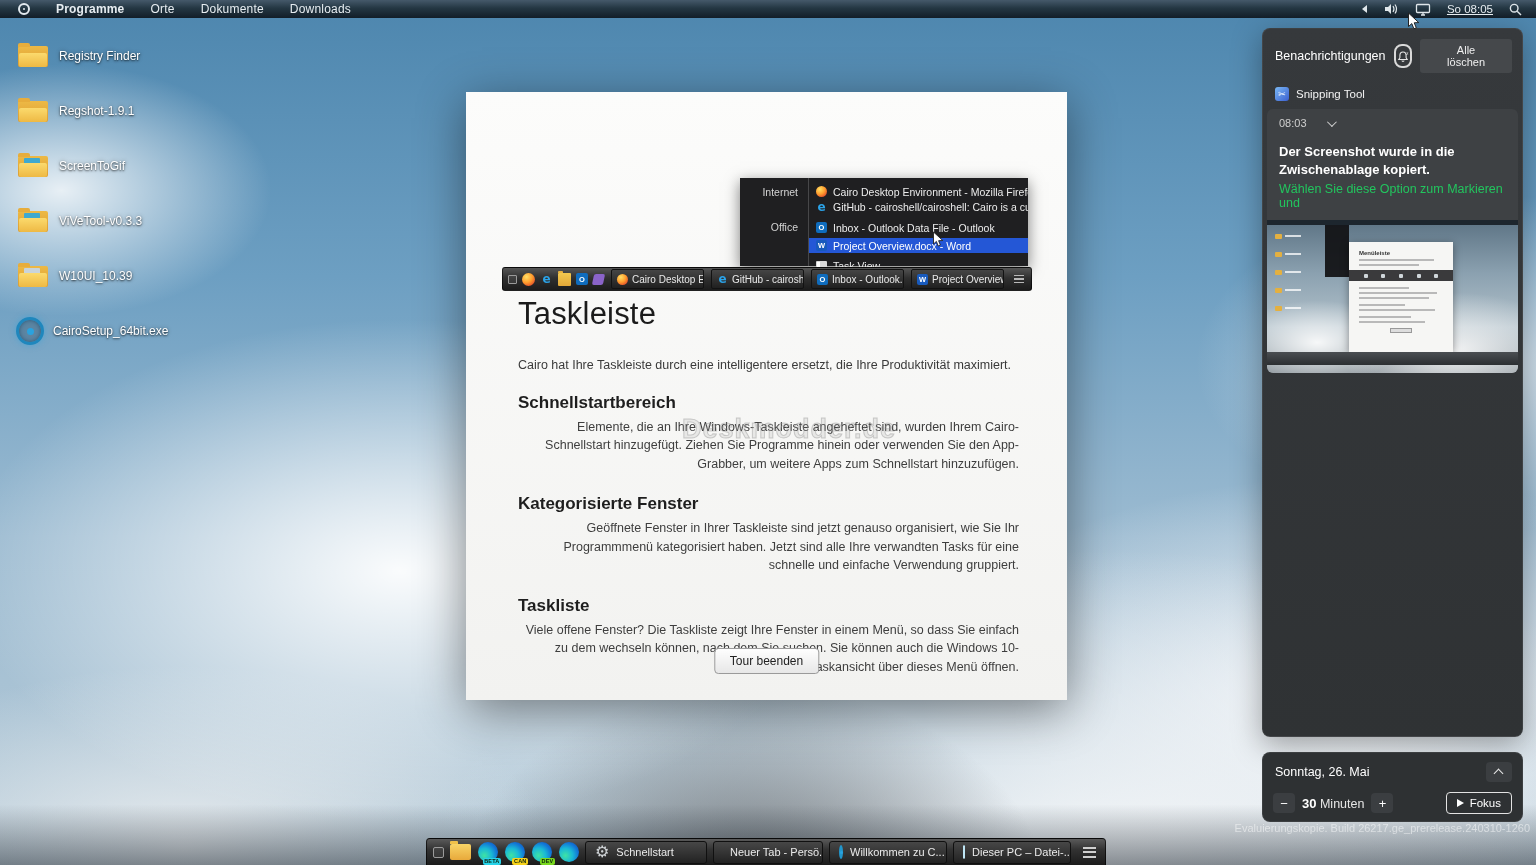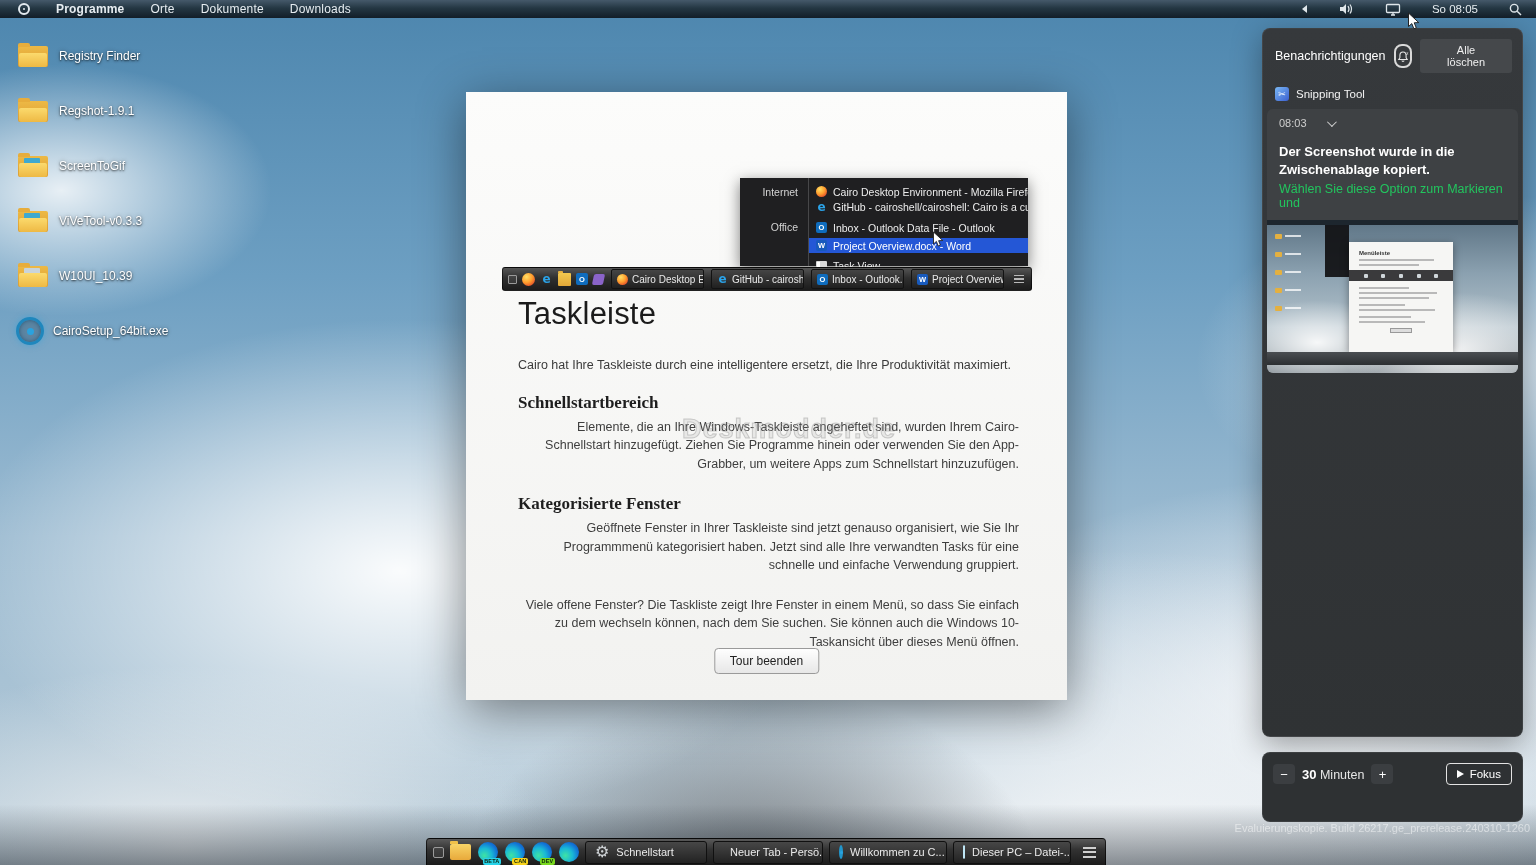--- a/index.html
+++ b/index.html
@@ -19,41 +19,41 @@
       linear-gradient(180deg, #4d86ae 0%, #6d9fc2 32%, #9cbbd1 62%, #b7cbd8 100%);
   }
   
   .menubar { position:absolute; left:0; top:0; width:1536px; height:18px;
     background:linear-gradient(180deg,#45596a 0%,#243743 45%,#121e28 100%);
     display:flex; align-items:center; color:#e7edf1; font-size:12px; z-index:50; }
   .cairo-logo { width:12px; height:12px; border:2px solid #e3eaef; border-radius:50%; margin-left:18px; position:relative; }
   .cairo-logo::after { content:""; position:absolute; left:3px; top:3px; width:2px; height:2px; background:#e3eaef; border-radius:50%; }
   .mb-item { margin-left:26px; letter-spacing:.2px; cursor:default; }
   .mb-item.active { font-weight:700; }
-  .mb-right { margin-left:auto; display:flex; align-items:center; gap:31px; margin-right:14px; }
+  .mb-right { margin-left:auto; display:flex; align-items:center; gap:16px; margin-right:14px;text-decoration:underline; }
   .mb-ico svg { display:block; }
   .mb-clock { font-size:11.5px; }
   
   .dicon { position:absolute; left:16px; display:flex; align-items:center; gap:9px; height:32px; }
   .dlabel { color:#fff; font-size:12px; text-shadow:0 1px 2px rgba(0,0,0,.7), 0 0 4px rgba(0,0,0,.35); }
   .fi { position:relative; width:34px; height:28px; display:inline-block; }
   .fi-back { position:absolute; left:2px; top:4px; width:30px; height:21px; background:linear-gradient(#edb945,#dd9f33); border-radius:2px; }
   .fi-back::before { content:""; position:absolute; left:0; top:-3px; width:12px; height:4px; background:#e7ad3c; border-radius:2px 2px 0 0; }
   .fi-media { position:absolute; left:8px; top:6px; width:16px; height:9px; background:#3fa9cf; border-radius:1px; }
   .fi-media.gray { background:#c9d4da; }
   .fi-front { position:absolute; left:3px; top:11px; width:28px; height:14px; background:linear-gradient(#fbda6d,#eeb944); border-radius:2px 2px 2px 2px; }
   .cairo-ring { width:28px; height:28px; border-radius:50%; border:3px solid #1f87bd; position:relative; box-shadow:0 0 6px rgba(42,162,222,.5), inset 0 0 4px rgba(0,40,70,.5); background:rgba(10,40,60,.25); }
   .cairo-ring::after { content:""; position:absolute; left:50%; top:50%; width:7px; height:7px; margin:-3.5px 0 0 -3.5px; background:#2aa2de; border-radius:50%; }
   
   .window { position:absolute; left:466px; top:92px; width:601px; height:608px;
     background:linear-gradient(#fcfcfb,#f2f2f0); box-shadow:0 10px 45px rgba(0,0,0,.45); z-index:10; }
   .w-content { position:absolute; left:52px; right:48px; top:204px; color:#3c3c3c; }
   .w-title { font-size:31px; font-weight:400; color:#1b1b1b; letter-spacing:.2px; margin-bottom:24px; }
   .w-intro { font-size:12.5px; line-height:1.5; margin-bottom:18px; color:#3a3a3a; }
-  .w-h { font-size:17px; font-weight:700; color:#1e1e1e; margin-bottom:5px;font-family:Liberation Serif, serif; }
+  .w-h { font-size:17px; font-weight:700; color:#1e1e1e; margin-bottom:5px; }
   .w-b { font-size:12.5px; line-height:1.48; margin-bottom:21px; color:#3e3e3e;text-align:right; }
   .w-btn { position:absolute; left:50%; top:556px; transform:translateX(-50%);
     background:linear-gradient(#fefefe,#e7e7e7); border:1px solid #9a9a9a; border-radius:4px;
     padding:5px 15px; font-size:12px; color:#222; cursor:pointer; }
   .w-watermark { position:absolute; left:216px; top:322px; font-size:27px; font-weight:700; letter-spacing:1px;
     color:rgba(120,120,120,.12); -webkit-text-stroke:1px rgba(150,150,150,.45); pointer-events:none; }
   
   .shot-menu { position:absolute; left:274px; top:86px; width:288px; height:88px;
     background:rgba(24,24,26,.97); box-shadow:0 4px 14px rgba(0,0,0,.5); padding-top:4px; }
   .sm-divider { position:absolute; left:68px; top:0; bottom:0; width:1px; background:rgba(255,255,255,.18); }
@@ -298,20 +298,21 @@
       </span>
   </div>
 
   <div class="w-content">
     <div class="w-title">Taskleiste</div>
     <div class="w-intro">Cairo hat Ihre Taskleiste durch eine intelligentere ersetzt, die Ihre Produktivität maximiert.</div>
     <div class="w-h">Schnellstartbereich</div>
     <div class="w-b">Elemente, die an Ihre Windows-Taskleiste angeheftet sind, wurden Ihrem Cairo-Schnellstart hinzugefügt. Ziehen Sie Programme hinein oder verwenden Sie den App-Grabber, um weitere Apps zum Schnellstart hinzuzufügen.</div>
     <div class="w-h">Kategorisierte Fenster</div>
     <div class="w-b">Geöffnete Fenster in Ihrer Taskleiste sind jetzt genauso organisiert, wie Sie Ihr Programmmenü kategorisiert haben. Jetzt sind alle Ihre verwandten Tasks für eine schnelle und einfache Verwendung gruppiert.</div>
+    <div class="w-h">Taskliste</div>
     <div class="w-b">Viele offene Fenster? Die Taskliste zeigt Ihre Fenster in einem Menü, so dass Sie einfach zu dem wechseln können, nach dem Sie suchen. Sie können auch die Windows 10-Taskansicht über dieses Menü öffnen.</div>
   </div>
 
   <div class="w-watermark">Deskmodder.de</div>
   <button class="w-btn">Tour beenden</button>
 </div>
 
 <div class="notif">
   <div class="n-head">
     <span class="n-title">Benachrichtigungen</span>
@@ -361,20 +362,24 @@
         <div class="t-win-line" style="width:52px; margin-top:5px"></div>
         <div class="t-win-line" style="width:66px"></div>
         <div class="t-btn"></div>
       </div>
       <span class="t-task"></span>
     </div>
   </div>
 </div>
 
 <div class="calcard">
+  <div class="c-head">
+    <span class="c-date">Sonntag, 26. Mai</span>
+    <button class="c-up"></button>
+  </div>
   <div class="c-row">
     <button class="c-step">−</button>
     <span class="c-min"><b>30</b> <span>Minuten</span></span>
     <button class="c-step">+</button>
     <button class="c-focus">
       <span class="c-play"></span>
       <span>Fokus</span>
     </button>
   </div>
 </div>

